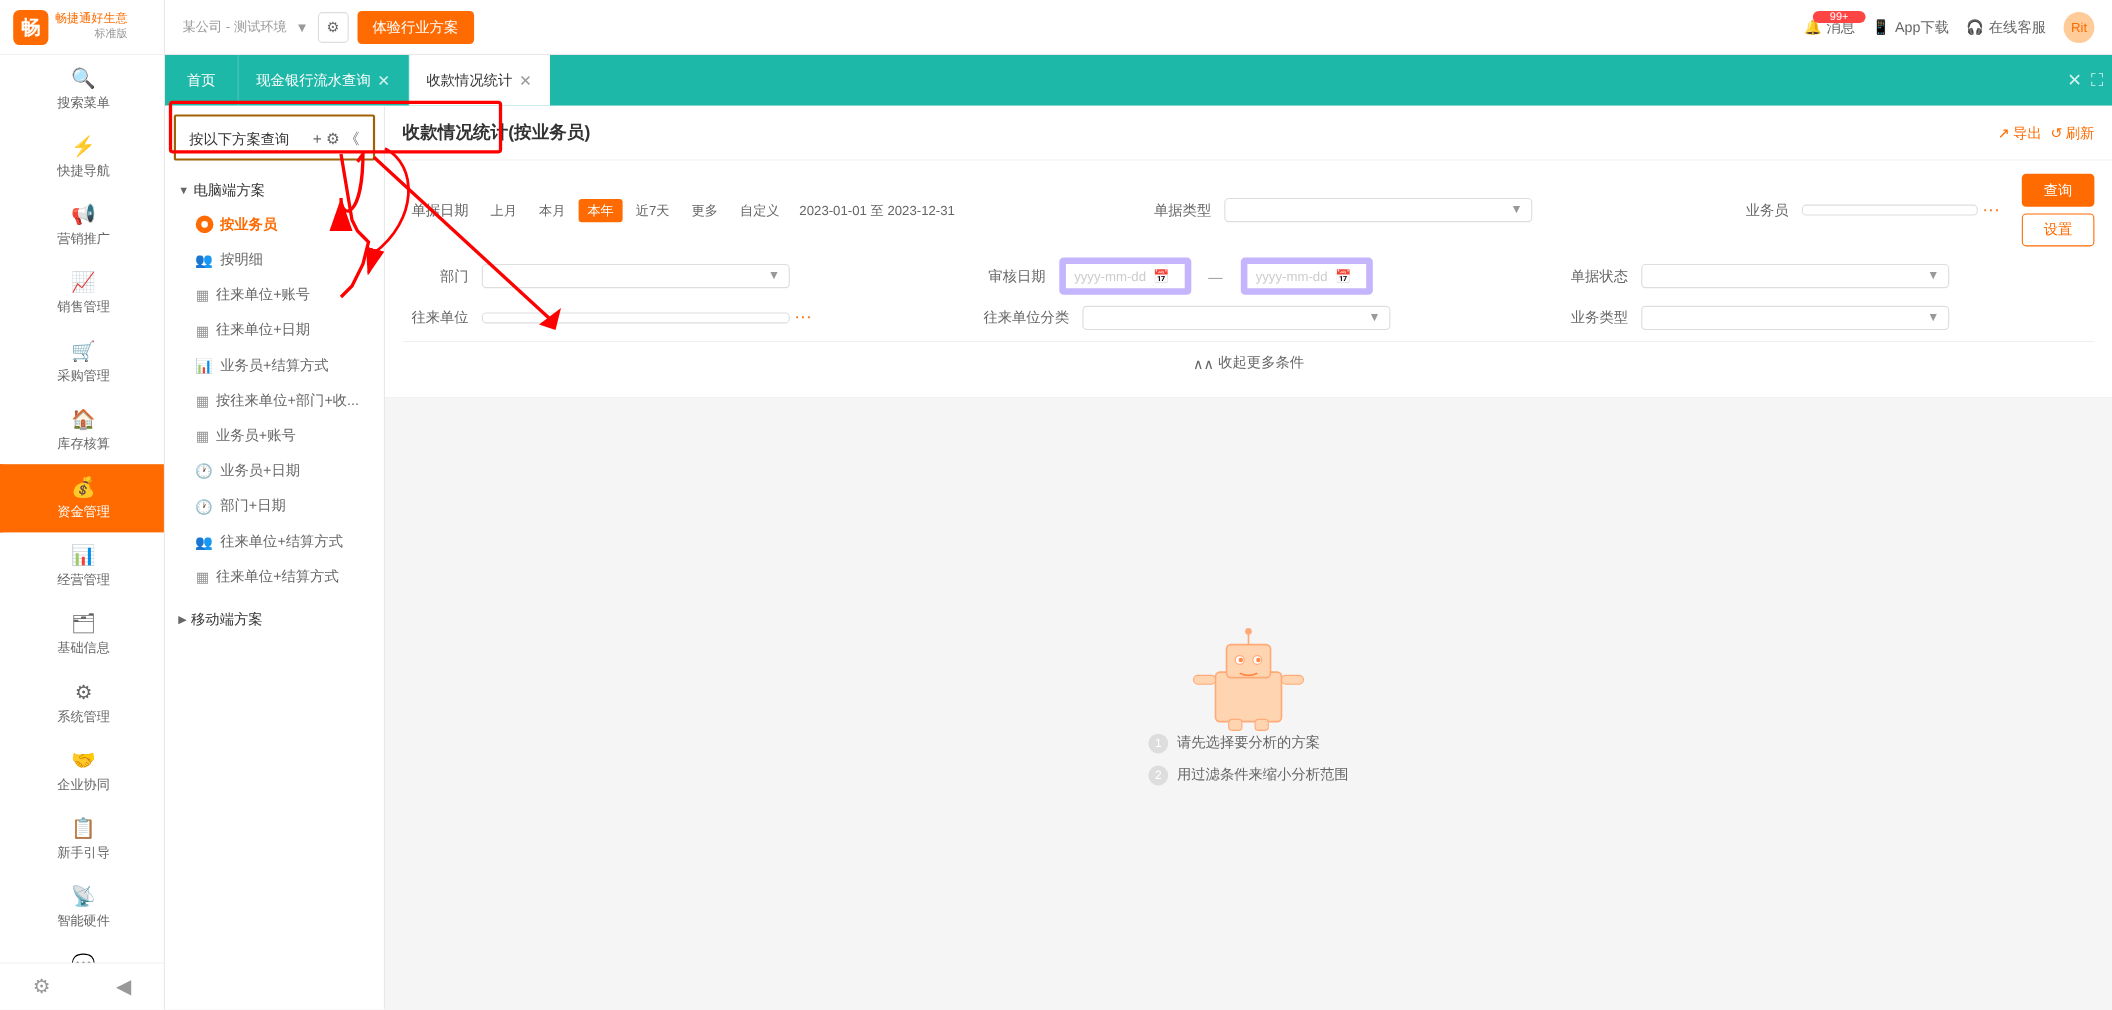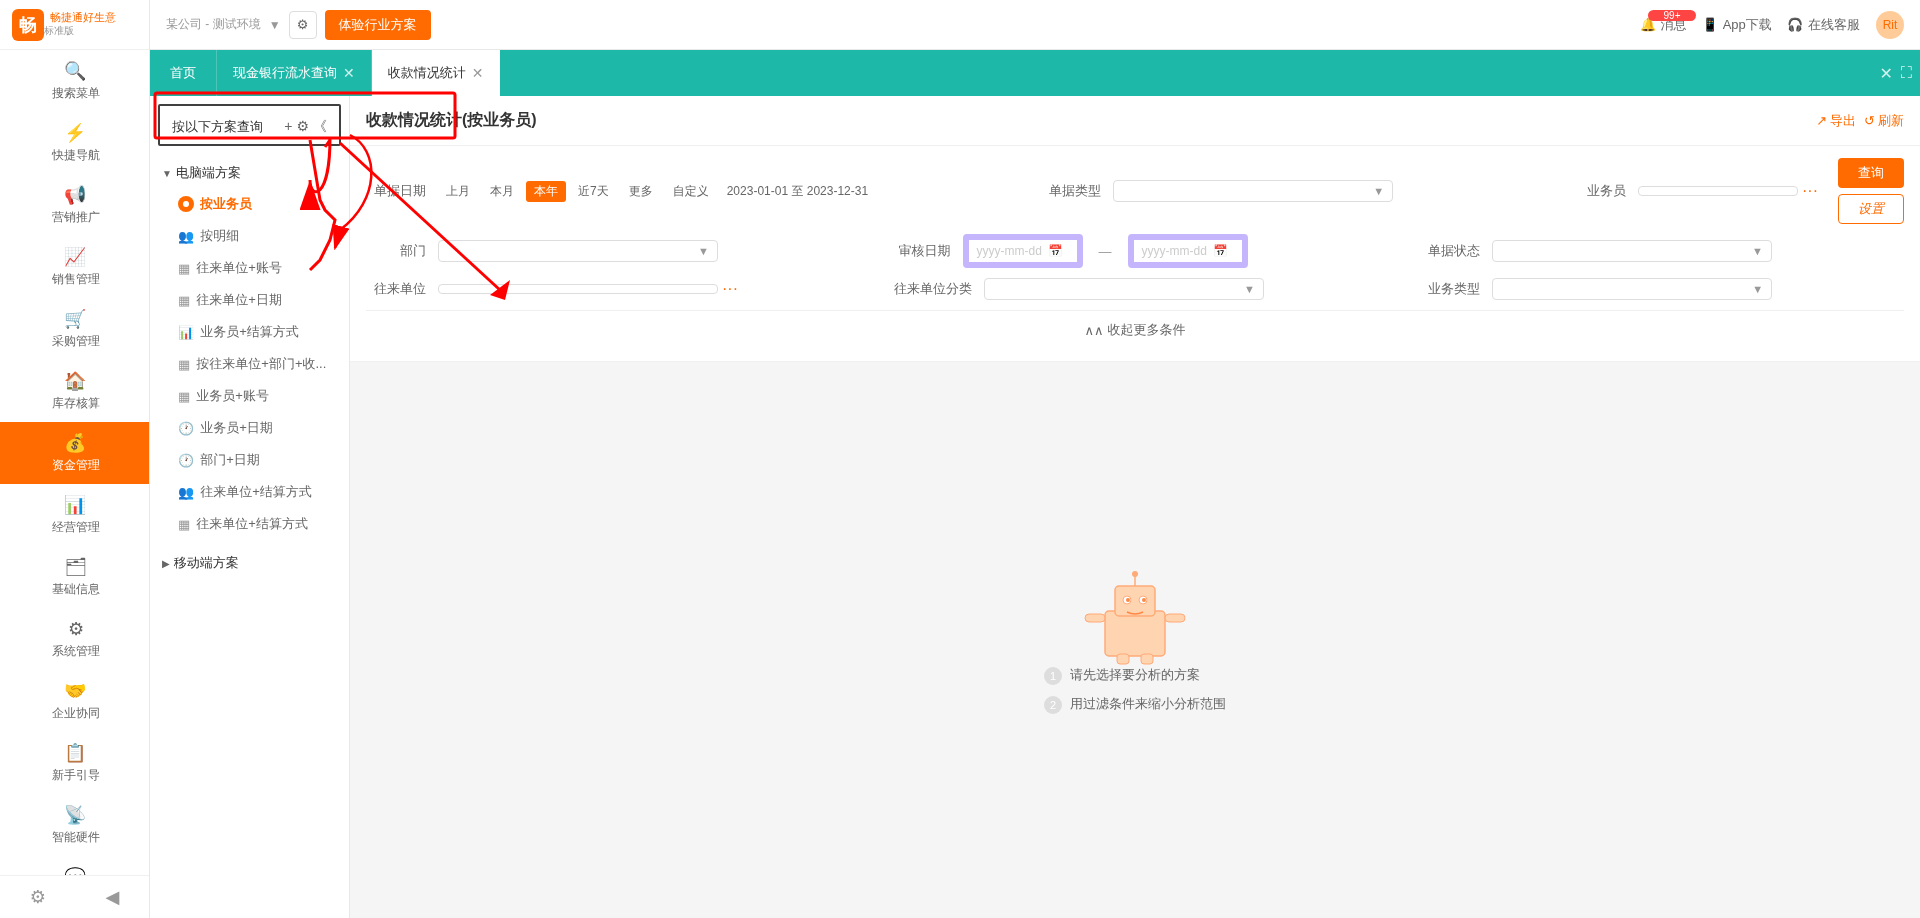--- a/index.html
+++ b/index.html
@@ -6,21 +6,21 @@
     body { font-family: "Microsoft YaHei", "PingFang SC", sans-serif; font-size: 13px; background: #f5f5f5; color: #333; overflow: hidden; }
 
     
     .app-wrapper { display: flex; height: 918px; width: 1920px; }
 
     
     .sidebar { width: 150px; background: #fff; border-right: 1px solid #e8e8e8; display: flex; flex-direction: column; flex-shrink: 0; }
     .sidebar-logo { height: 50px; display: flex; align-items: center; padding: 0 12px; border-bottom: 1px solid #f0f0f0; }
     .logo-icon { width: 32px; height: 32px; background: #ff6b00; border-radius: 6px; display: flex; align-items: center; justify-content: center; color: #fff; font-size: 18px; font-weight: bold; }
     .logo-text { margin-left: 6px; font-size: 11px; color: #ff6b00; line-height: 1.2; }
-    .logo-badge { font-size: 10px; color: #999; }
+    .logo-badge { font-size: 10px; color: #999; text-align: right; }
 
     .sidebar-nav { flex: 1; overflow-y: auto; }
     .sidebar-item { display: flex; flex-direction: column; align-items: center; padding: 10px 0; cursor: pointer; color: #666; font-size: 12px; border-left: 3px solid transparent; }
     .sidebar-item.active { color: #fff; background: #ff6b00; border-left-color: #ff6b00; }
     .sidebar-item .s-icon { font-size: 18px; margin-bottom: 3px; }
 
     .sidebar-bottom { padding: 10px 0; border-top: 1px solid #f0f0f0; display: flex; justify-content: space-around; }
     .sidebar-bottom-icon { font-size: 18px; color: #999; cursor: pointer; }
 
     
@@ -49,21 +49,21 @@
     .tab-item.active .tab-close { color: #999; }
     .tab-spacer { flex: 1; }
     .window-controls { display: flex; align-items: center; padding: 0 8px; gap: 8px; color: #fff; }
     .win-btn { cursor: pointer; font-size: 16px; color: rgba(255,255,255,0.8); }
 
     
     .content { flex: 1; display: flex; overflow: hidden; }
 
     
     .left-panel { width: 200px; background: #fff; border-right: 1px solid #e8e8e8; display: flex; flex-direction: column; flex-shrink: 0; overflow-y: auto; }
-    .left-panel-header { display: flex; align-items: center; justify-content: space-between; padding: 12px 12px 8px; font-size: 13px; color: #333; border: 2px solid #404040; margin: 8px; border-radius: 2px; }
+    .left-panel-header { display: flex; align-items: center; justify-content: space-between; padding: 12px 12px 8px; font-size: 13px; color: #333; border: 2px solid #a16207; margin: 8px; border-radius: 2px; }
     .left-panel-title { font-weight: 500; }
     .left-panel-actions { display: flex; gap: 4px; color: #666; }
     .panel-action-btn { cursor: pointer; font-size: 14px; color: #666; }
 
     .scheme-group { margin: 4px 0; }
     .scheme-group-header { display: flex; align-items: center; padding: 6px 12px; cursor: pointer; color: #333; font-size: 13px; }
     .scheme-group-arrow { margin-right: 4px; color: #666; font-size: 10px; }
     .scheme-group-label { font-size: 13px; }
 
     .scheme-item { display: flex; align-items: center; padding: 7px 12px 7px 28px; cursor: pointer; color: #666; font-size: 13px; gap: 6px; }
@@ -103,21 +103,21 @@
     .date-input { display: flex; align-items: flex-end; border: 6px solid #c4b5fd; border-radius: 4px; padding: 4px 8px; background: #fff; font-size: 12px; color: #ccc; gap: 7px; cursor: pointer; min-width: 120px; }
     .date-sep { color: #999; padding: 0 4px; }
 
     .three-dots { color: #ff6b00; cursor: pointer; font-size: 16px; }
 
     
     .collapse-row { display: flex; justify-content: center; align-items: center; padding: 10px; border-top: 1px solid #f0f0f0; cursor: pointer; color: #666; font-size: 13px; gap: 4px; }
 
     
     .query-btn { background: #ff6b00; color: #fff; border: none; border-radius: 4px; padding: 6px 20px; cursor: pointer; font-size: 13px; }
-    .settings-btn { background: #fff; color: #ff6b00; border: 1px solid #ff6b00; border-radius: 4px; padding: 5px 16px; cursor: pointer; font-size: 13px; font-style: italic; }
+    .settings-btn { background: #fff; color: #ff6b00; border: 1px solid #ff6b00; border-radius: 4px; padding: 5px 16px; cursor: pointer; font-size: 13px; }
 
     
     .empty-area { flex: 1; display: flex; flex-direction: column; align-items: center; justify-content: center; background: #f5f5f5; position: relative; overflow: hidden; }
     .empty-steps { text-align: left; }
     .empty-step { display: flex; align-items: flex-start; gap: 8px; margin-bottom: 10px; font-size: 13px; color: #666; }
     .step-num { width: 18px; height: 18px; border-radius: 50%; background: #ddd; color: #fff; display: flex; align-items: center; justify-content: center; font-size: 11px; flex-shrink: 0; margin-top: 1px; }
 
     .query-btn-group { display: flex; flex-direction: column; gap: 6px; margin-left: 8px; flex-shrink: 0; }
   </style>
 </head>

